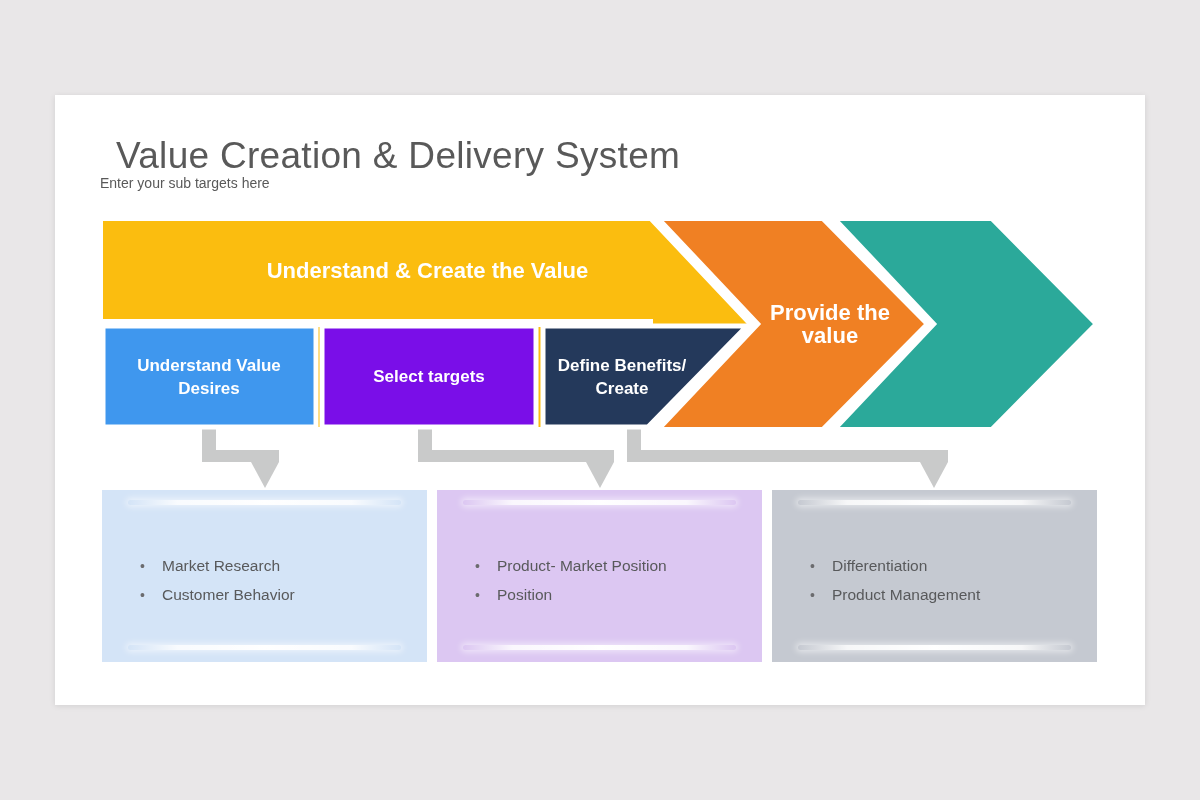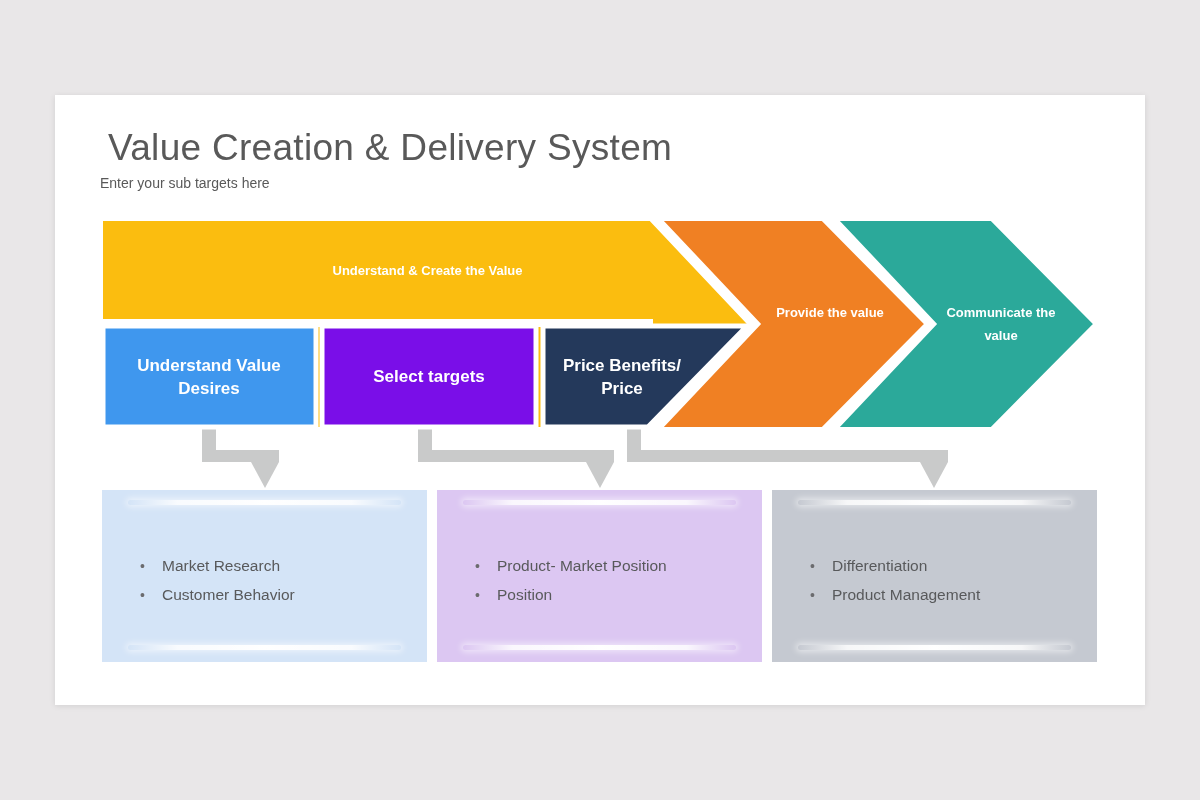--- a/index.html
+++ b/index.html
@@ -6,30 +6,30 @@
   body{
     width:1200px;height:800px;position:relative;overflow:hidden;
     background:#e9e7e8;
     font-family:"Liberation Sans", sans-serif;
   }
   .card{
     position:absolute;left:55px;top:95px;width:1090px;height:610px;
     background:#ffffff;box-shadow:0 1px 6px rgba(0,0,0,.10);
   }
   .title{
-    position:absolute;left:45px;top:24px;margin:8px;
+    position:absolute;left:45px;top:24px;margin:16px;
     font-size:37px;font-weight:400;color:#595959;letter-spacing:.3px;
   }
   .subtitle{
     position:absolute;left:45px;top:80px;
     font-size:14px;color:#595959;
   }
   svg.diagram{position:absolute;left:0;top:0;width:1090px;height:610px;}
   .stage-label{
-    position:absolute;color:#ffffff;font-weight:bold;font-size:13px;
+    position:absolute;color:#ffffff;font-weight:bold;font-size:22px;
     text-align:center;line-height:23px;
   }
   #label-stage-0{left:45px;top:164px;width:655px;}
   #label-stage-1{left:713px;top:206px;width:124px;text-align:center;}
   #label-stage-2{left:876px;top:206px;width:140px;}
   .substage-label{
     position:absolute;color:#ffffff;font-weight:bold;font-size:17px;
     text-align:center;line-height:23px;
     display:flex;align-items:center;justify-content:center;
   }
@@ -86,25 +86,24 @@
         <polygon points="865,367 893,367 879,393" fill="#c9caca"></polygon>
       </g>
 
       <rect stroke="#ffffff" stroke-width="5" x="48" y="231" width="213" height="101" fill="#3f97ee"></rect>
       <rect stroke="#ffffff" stroke-width="5" x="267" y="231" width="214" height="101" fill="#7a0ee8"></rect>
       <polygon stroke="#ffffff" stroke-width="5" stroke-linejoin="miter" points="488,231 692,231 593,332 488,332" fill="#24395b"></polygon>
     </svg>
 
     <div class="stage-label" id="label-stage-0">Understand &amp; Create the Value</div>
     <div class="stage-label" id="label-stage-1">Provide the value</div>
-    <div class="stage-label" id="label-stage-2">Communicate the value</div>
 
     <div class="substage-label" id="label-sub-0">Understand Value Desires</div>
     <div class="substage-label" id="label-sub-1">Select targets</div>
-    <div class="substage-label" id="label-sub-2">Price Benefits/ Price</div>
+    <div class="substage-label" id="label-sub-2">Define Benefits/ Create</div>
 
     <div class="detail-box" id="detail-box-0" style="background: rgb(212, 228, 247);">
       <div class="shine top"></div>
       <div class="shine bottom"></div>
     <div class="bullet-row">
           <span class="dot">•</span>
           <span>Market Research</span>
         </div>
         <div class="bullet-row">
           <span class="dot">•</span>

